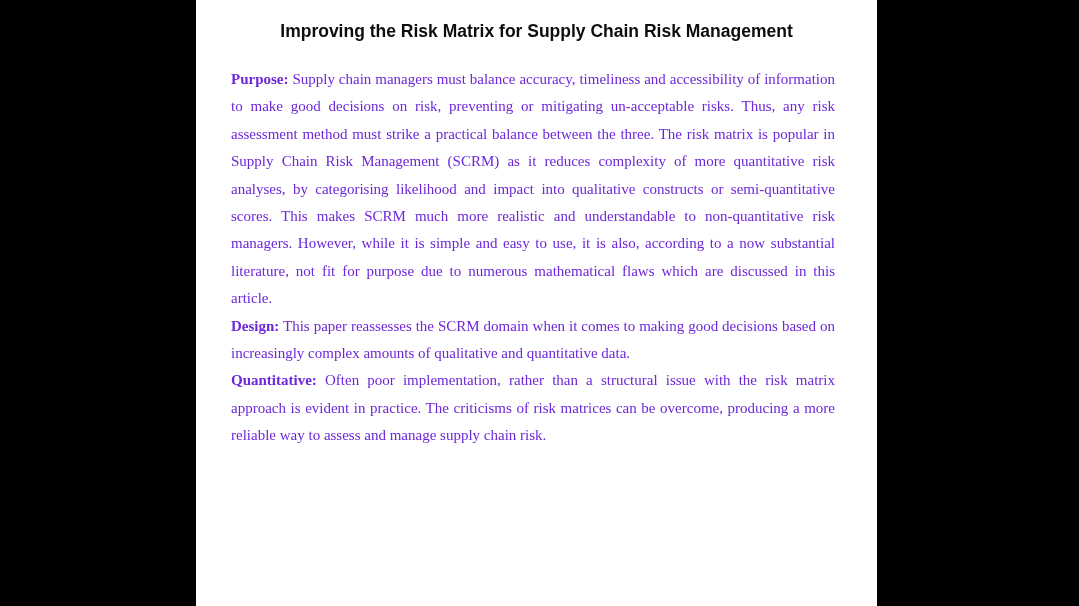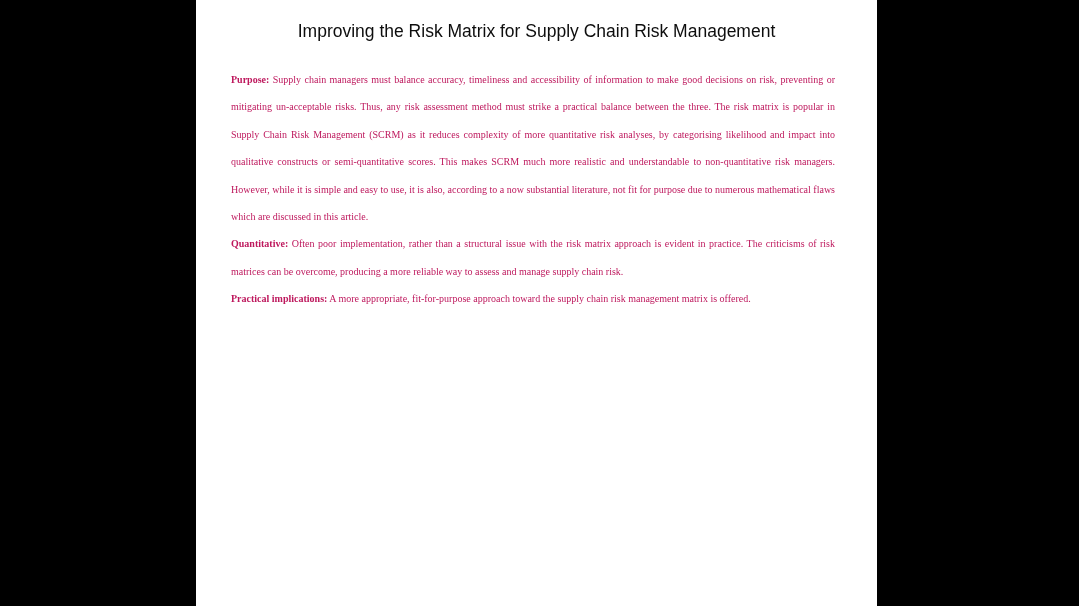--- a/index.html
+++ b/index.html
@@ -22,51 +22,51 @@
     top: 0;
     width: 681px;
     height: 606px;
     background: #ffffff;
   }
   .title {
     margin: 0;
     padding-top: 21px;
     text-align: center;
     font-family: "Liberation Sans", sans-serif;
-    font-weight: normal;
+    font-weight: bold;
     font-size: 17.5px;
     color: #0d0d0d;
   }
   .abstract {
     position: absolute;
     left: 35px;
     top: 66px;
     width: 604px;
     font-family: "Liberation Serif", serif;
-    font-size: 10px;
+    font-size: 15px;
     line-height: 27.4px;
     text-align: justify;
-    color: #be185d;
+    color: #6d28d9;
   }
   .para {
     margin: 0;
   }
   .label {
     font-weight: bold;
   }
 </style>
 </head>
 <body>
 
 <div class="viewport">
   <div class="page">
     <h1 class="title">Improving the Risk Matrix for Supply Chain Risk Management</h1>
     <div class="abstract">
   <p class="para"><span class="label">Purpose:</span> <span class="sec-text">Supply chain managers must balance accuracy, timeliness and accessibility of information to make good decisions on risk, preventing or mitigating un-acceptable risks. Thus, any risk assessment method must strike a practical balance between the three. The risk matrix is popular in Supply Chain Risk Management (SCRM) as it reduces complexity of more quantitative risk analyses, by categorising likelihood and impact into qualitative constructs or semi-quantitative scores. This makes SCRM much more realistic and understandable to non-quantitative risk managers. However, while it is simple and easy to use, it is also, according to a now substantial literature, not fit for purpose due to numerous mathematical flaws which are discussed in this article.</span></p>
 
+  <p class="para"><span class="label">Design:</span> <span class="sec-text">This paper reassesses the SCRM domain when it comes to making good decisions based on increasingly complex amounts of qualitative and quantitative data.</span></p>
 
 
   <p class="para"><span class="label">Quantitative:</span> <span class="sec-text">Often poor implementation, rather than a structural issue with the risk matrix approach is evident in practice. The criticisms of risk matrices can be overcome, producing a more reliable way to assess and manage supply chain risk.</span></p>
 
-  <p class="para"><span class="label">Practical implications:</span> <span class="sec-text">A more appropriate, fit-for-purpose approach toward the supply chain risk management matrix is offered.</span></p>
 </div>
   </div>
 </div>
 
 </body></html>

